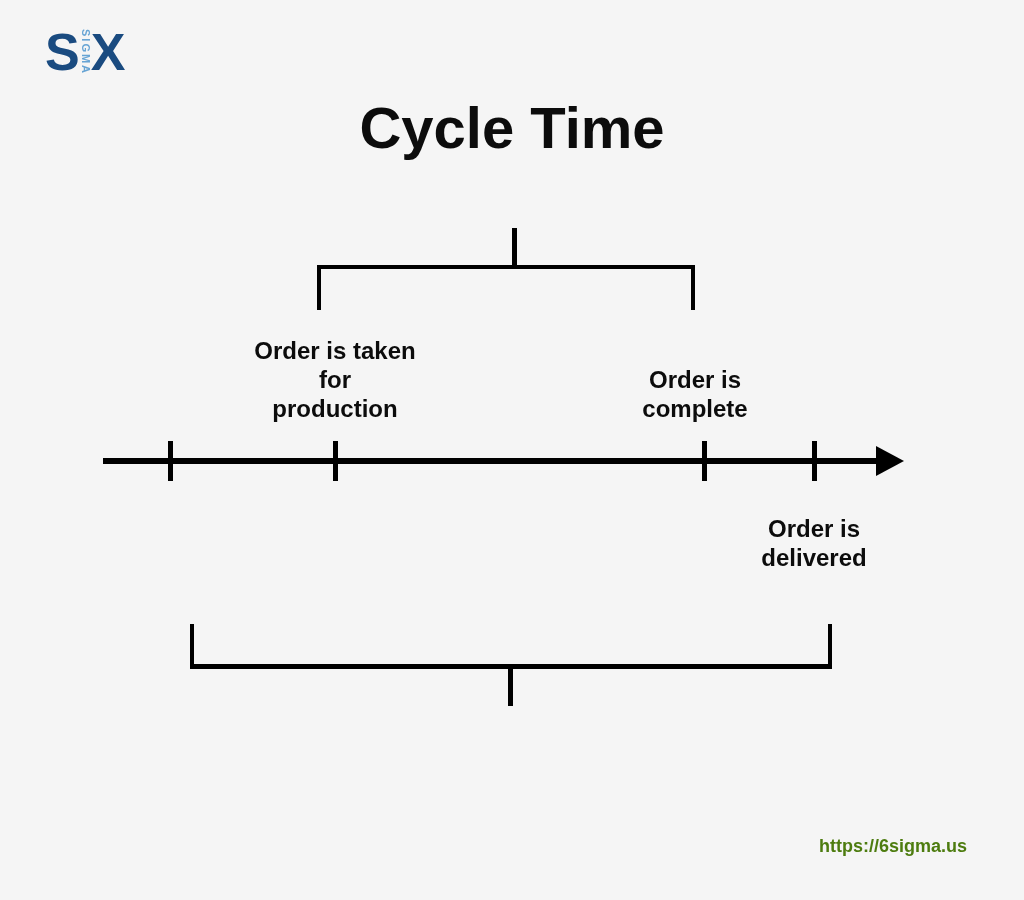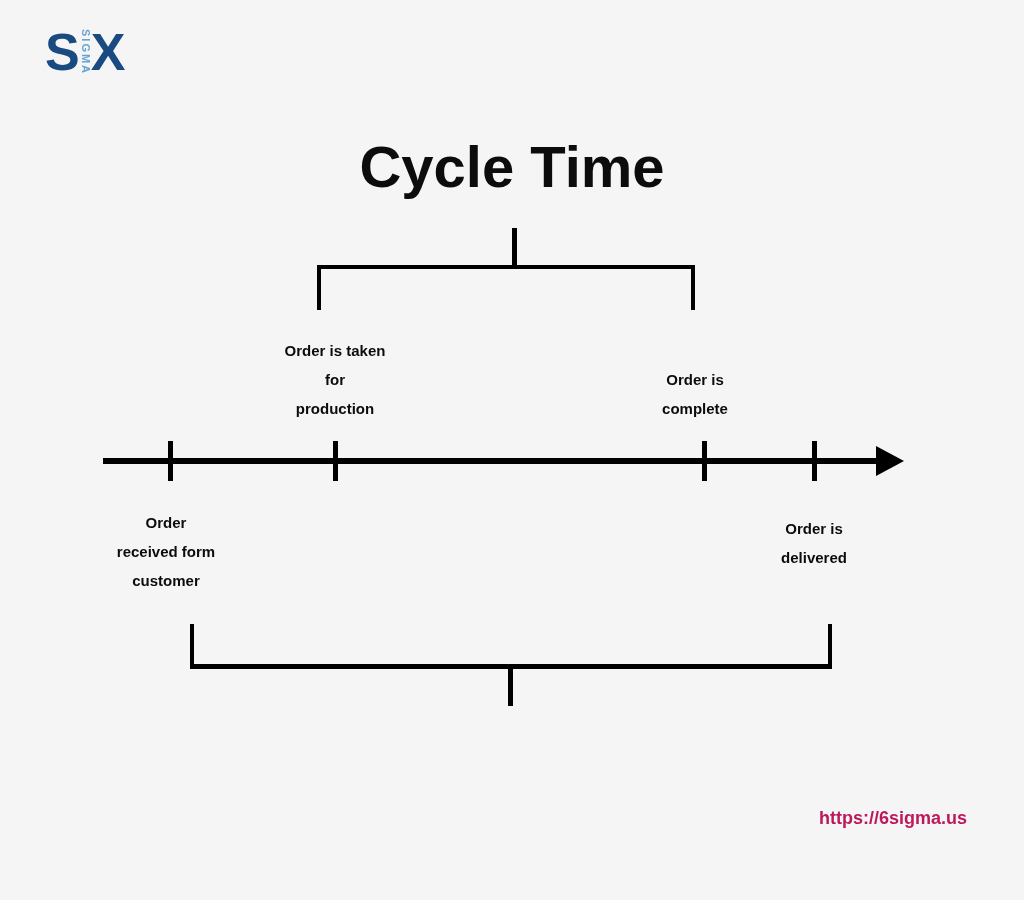--- a/index.html
+++ b/index.html
@@ -25,21 +25,21 @@
     writing-mode: vertical-lr;
     font-size: 11px; font-weight: 700; letter-spacing: 2px;
     color: #67a4d4; line-height: 1;
     height: 50px; margin: 2px 0 0 2px;
   }
 
   
   .title {
     position: absolute; left: 0; top: 94px; width: 1024px;
     text-align: center; font-size: 58px; font-weight: 700;
-    letter-spacing: 0px; color: #0c0c0c; margin-top: 39px;
+    letter-spacing: 0px; color: #0c0c0c;
   }
 
   
   .ln { position: absolute; background: #000; }
 
   
   .top-stem    { left: 512px; top: 228px; width: 5px; height: 41px; }
   .top-h       { left: 317px; top: 265px; width: 378px; height: 4px; }
   .top-left-v  { left: 317px; top: 265px; width: 4px;  height: 45px; }
   .top-right-v { left: 691px; top: 265px; width: 4px;  height: 45px; }
@@ -61,33 +61,33 @@
 
   
   .bot-left-v  { left: 190px; top: 624px; width: 4px; height: 44px; }
   .bot-right-v { left: 828px; top: 624px; width: 4px; height: 44px; }
   .bot-h       { left: 190px; top: 664px; width: 642px; height: 5px; }
   .bot-stem    { left: 508px; top: 669px; width: 5px; height: 37px; }
 
   
   .lbl {
     position: absolute; width: 230px;
-    text-align: center; font-size: 15px; font-weight: 700;
+    text-align: center; font-size: 24px; font-weight: 700;
     line-height: 29px; white-space: pre-line; color: #0c0c0c;
   }
   .lbl-taken     { left: 220px; top: 336px; }
   .lbl-complete  { left: 580px; top: 365px; }
   .lbl-received  { left: 51px;  top: 508px; }
   .lbl-delivered { left: 699px; top: 514px; }
   .lbl-lead      { left: 396px; top: 731px; }
 
   
   .footer-url {
-    position: absolute; right: 57px; top: 808px;
-    font-size: 18px; font-weight: 700; color: #be185d;
+    position: absolute; right: 57px; top: 836px;
+    font-size: 18px; font-weight: 700; color: #4d7c0f;
   }
 </style>
 </head>
 <body>
 
 <div class="stage">
 
   <div class="logo">
     <span class="logo-big">S</span>
     <span class="logo-sigma">SIGMA</span>
@@ -107,23 +107,20 @@
   <div class="lbl lbl-complete">Order is
 complete</div>
 
   <div class="ln axis-line"></div>
   <div class="arrowhead"></div>
   <div class="ln tick tick-1"></div>
   <div class="ln tick tick-2"></div>
   <div class="ln tick tick-3"></div>
   <div class="ln tick tick-4"></div>
 
-  <div class="lbl lbl-received">Order
-received form
-customer</div>
   <div class="lbl lbl-delivered">Order is
 delivered</div>
 
   <div class="ln bot-left-v"></div>
   <div class="ln bot-right-v"></div>
   <div class="ln bot-h"></div>
   <div class="ln bot-stem"></div>
 
 
   <div class="footer-url">https://6sigma.us</div>

